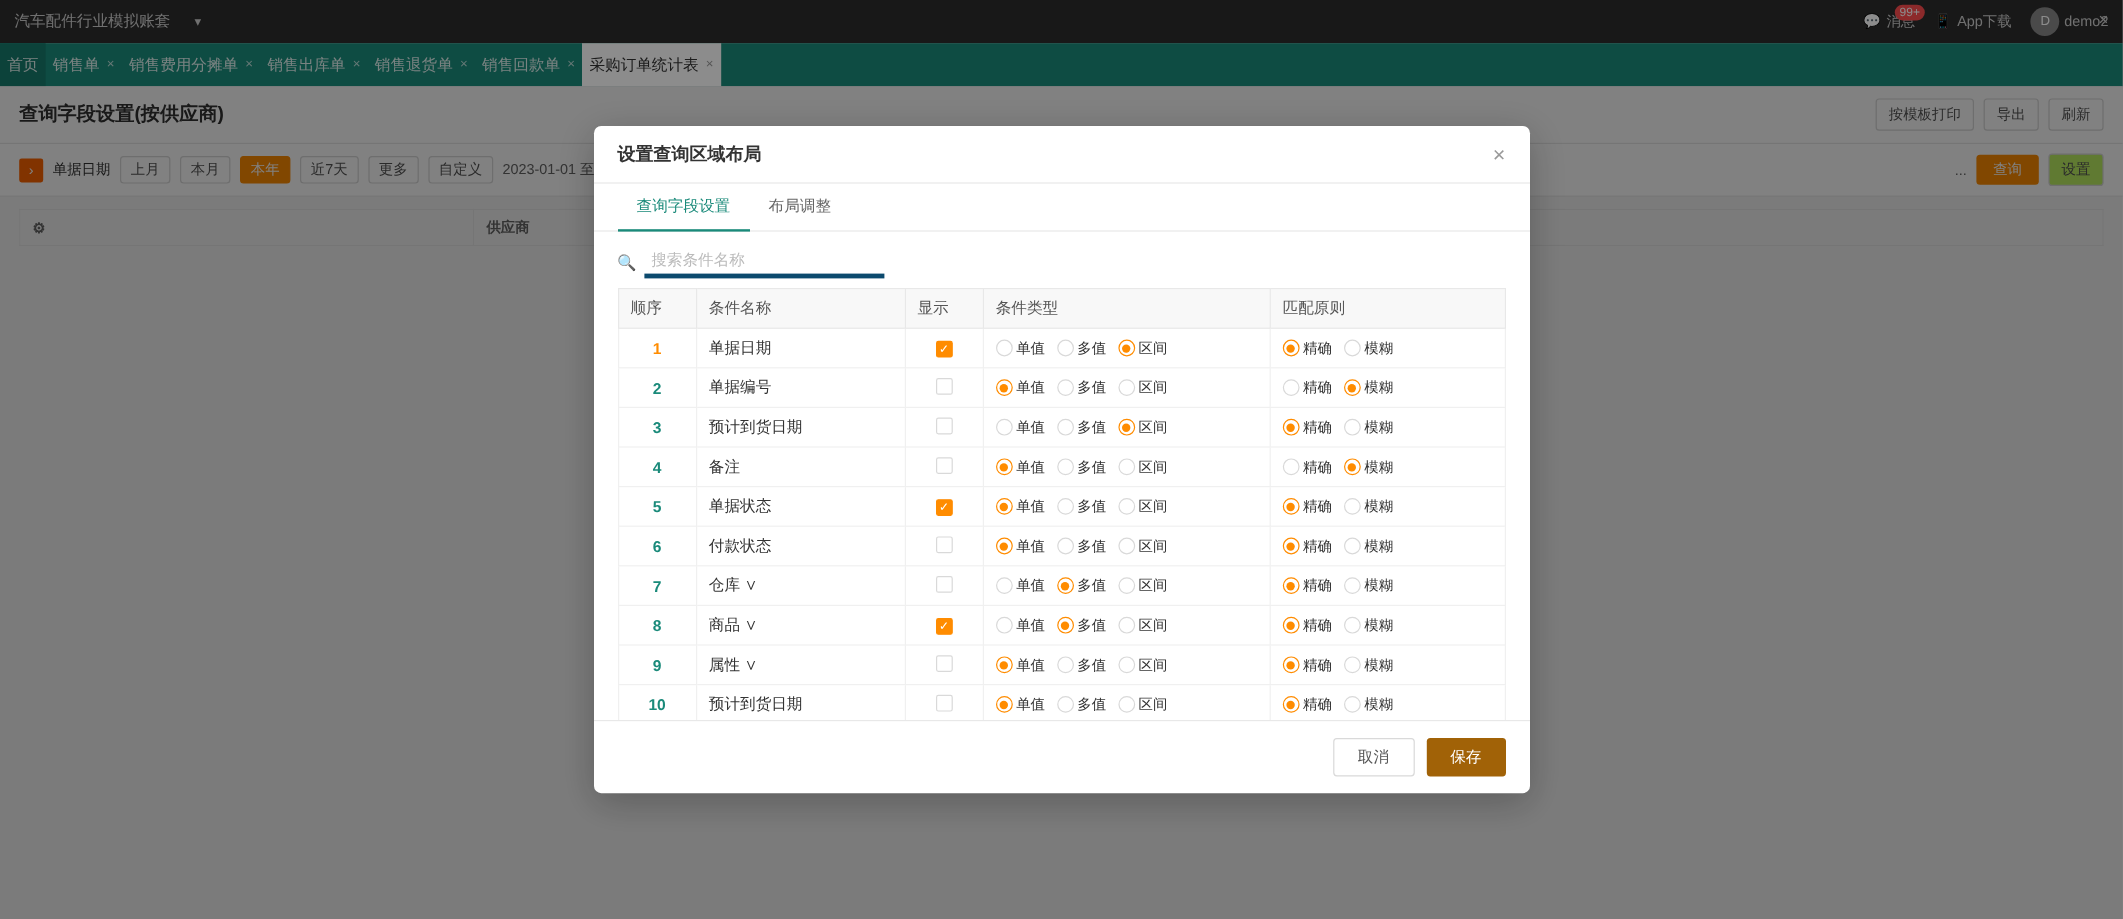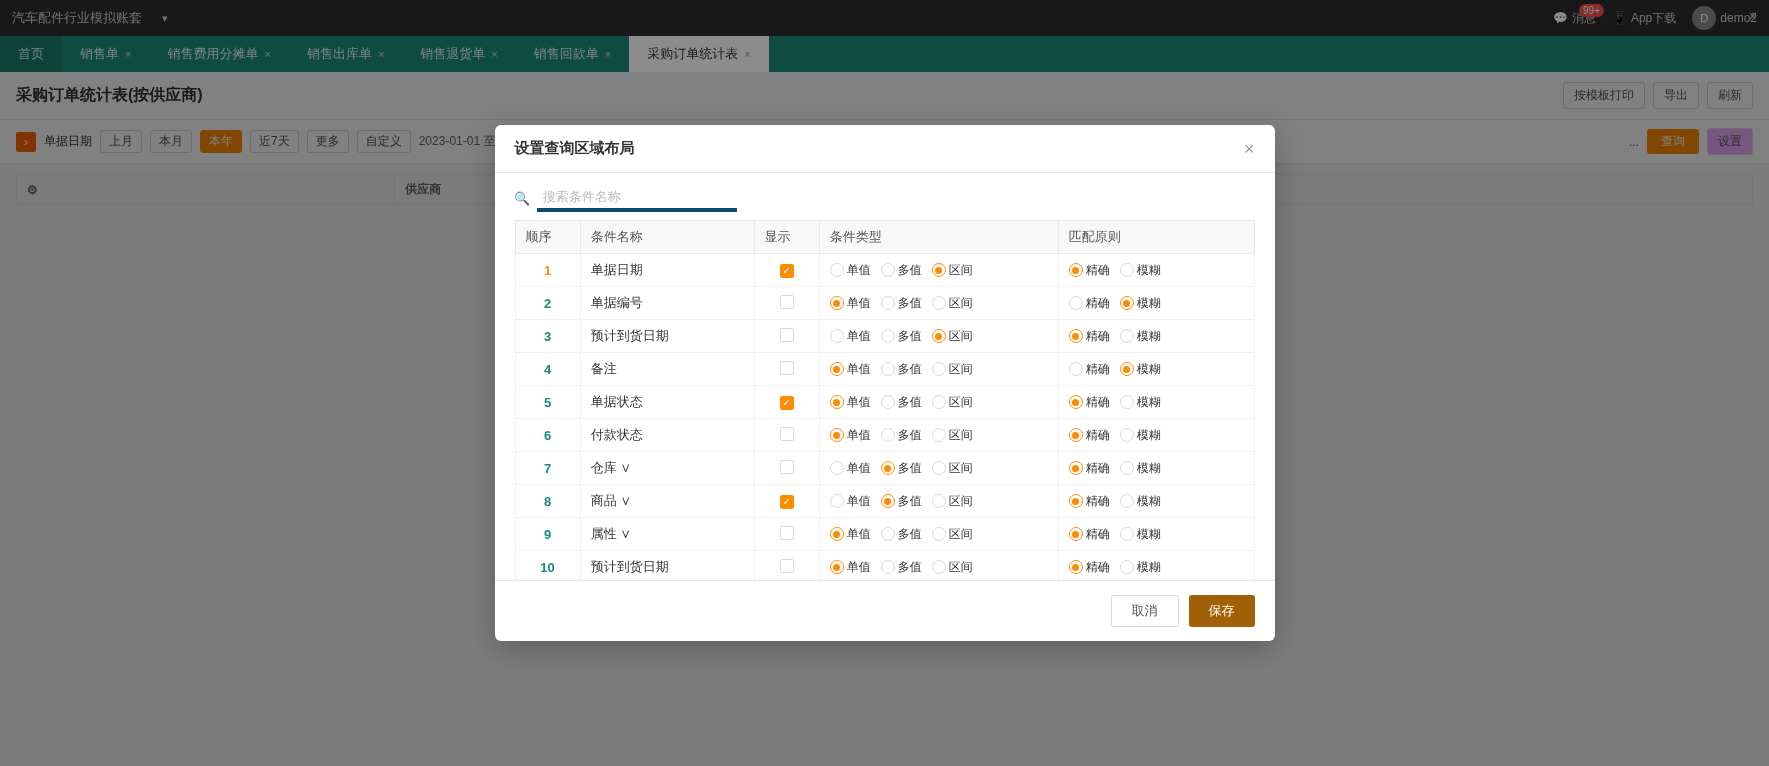--- a/index.html
+++ b/index.html
@@ -34,21 +34,21 @@
     
     .tab-bar {
       height: 36px;
       background: #1a8a7a;
       display: flex;
       align-items: center;
       padding: 0 0 0 0;
     }
     .tab-item {
       height: 36px;
-      padding: 0 18px;
+      padding: 0 6px;
       display: flex;
       align-items: center;
       color: rgba(255,255,255,0.85);
       font-size: 13px;
       cursor: pointer;
       position: relative;
       white-space: nowrap;
     }
     .tab-item.active {
       background: white;
@@ -89,21 +89,21 @@
       align-items: center;
       gap: 8px;
       border-bottom: 1px solid #e8e8e8;
     }
     .filter-toggle { background: #f60; color: white; border: none; width: 20px; height: 20px; border-radius: 2px; cursor: pointer; font-size: 12px; }
     .date-label { font-size: 12px; color: #333; }
     .date-btn { border: 1px solid #d9d9d9; background: white; padding: 2px 8px; border-radius: 3px; font-size: 12px; cursor: pointer; color: #555; }
     .date-btn.active { background: #ff8c00; color: white; border-color: #ff8c00; }
     .date-range { font-size: 12px; color: #666; }
     .btn-query { background: #ff8c00; color: white; border: none; padding: 4px 14px; border-radius: 3px; cursor: pointer; font-size: 12px; }
-    .btn-set { border: 1px solid #d9d9d9; background: #f0abfc; padding: 4px 10px; border-radius: 3px; font-size: 12px; cursor: pointer; color: #555; }
+    .btn-set { border: 1px solid #d9d9d9; background: #bef264; padding: 4px 10px; border-radius: 3px; font-size: 12px; cursor: pointer; color: #555; }
     .filter-more { font-size: 12px; color: #666; cursor: pointer; }
 
     
     .table-area {
       padding: 10px 16px;
     }
     .data-table { width: 100%; border-collapse: collapse; background: white; }
     .data-table th { background: #f5f5f5; border: 1px solid #e8e8e8; padding: 6px 10px; text-align: left; font-size: 12px; color: #666; }
 
     
@@ -351,21 +351,21 @@
   </div>
   <div class="tab-item active" style="background:white;">
     <span style="color:#333;">采购订单统计表</span>
     <span class="tab-close" style="color:#999;">×</span>
   </div>
 </div>
 
 <div class="page-content">
 
   <div class="page-header">
-    <span class="page-title">采购订单统计表(按供应商)</span>
+    <span class="page-title">查询字段设置(按供应商)</span>
     <div class="page-header-actions">
       <button class="btn-print">按模板打印</button>
       <button class="btn-export">导出</button>
       <button class="btn-refresh">刷新</button>
     </div>
   </div>
 
   <div class="filter-bar">
     <button class="filter-toggle">›</button>
     <span class="date-label">单据日期</span>
@@ -397,20 +397,28 @@
 </div>
 
 <div class="modal-overlay">
   <div class="modal">
 
     <div class="modal-header">
       <span class="modal-title">设置查询区域布局</span>
       <button class="modal-close">×</button>
     </div>
 
+    <div class="modal-tabs">
+      <div class="modal-tab active">
+        <span>查询字段设置</span>
+      </div>
+      <div class="modal-tab">
+        <span>布局调整</span>
+      </div>
+    </div>
 
     <div class="search-box">
       <span class="search-icon">🔍</span>
       <input type="text" class="search-input" placeholder="搜索条件名称" style="">
     </div>
 
     <div class="modal-body">
       <div class="table-scroll">
         <table class="settings-table">
           <thead>

